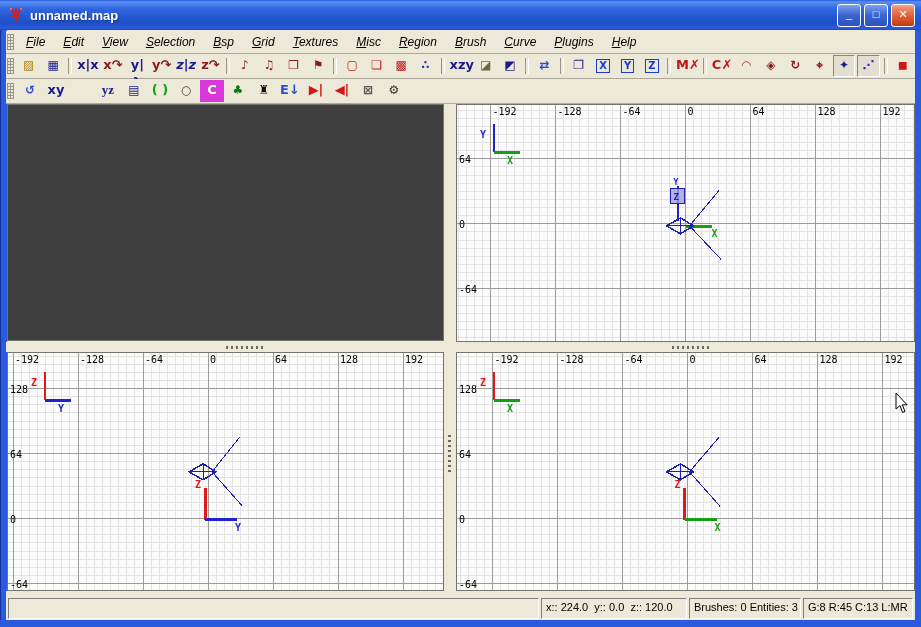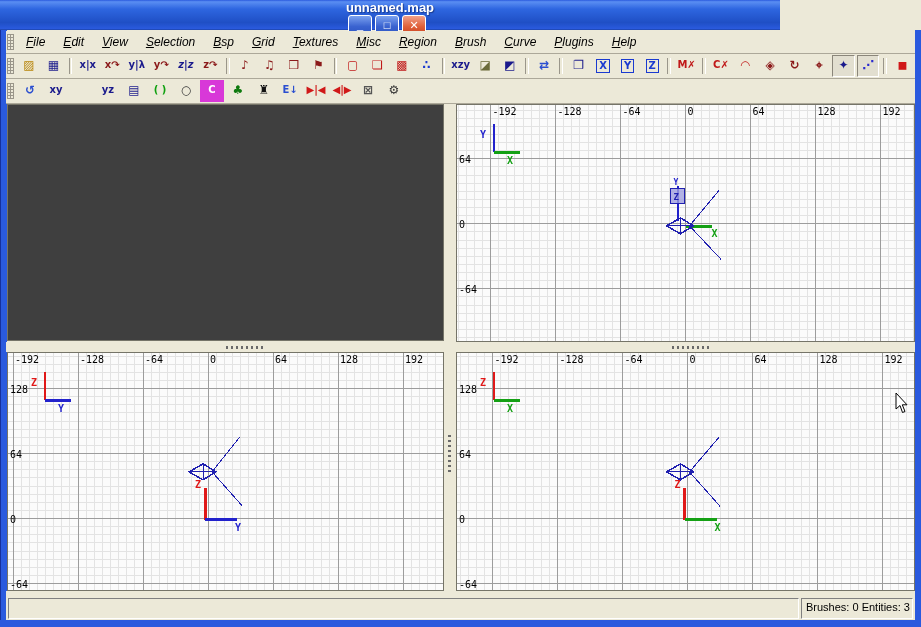--- a/index.html
+++ b/index.html
@@ -1,21 +1,21 @@
 <!DOCTYPE html>
 <html><head>
 <meta charset="utf-8">
 <style>
   html,body{margin:0;padding:0;}
   #window{position:relative;width:921px;height:627px;background:#ece9d8;overflow:hidden;
     font-family:"Liberation Sans",sans-serif;-webkit-font-smoothing:none;}
   
-  #titlebar{position:absolute;left:0;top:0;width:780px;height:30px;
+  #titlebar{position:absolute;left:0;top:0;width:921px;height:30px;
     background:linear-gradient(180deg,#2a5ade 0%,#5a8ef2 6%,#2e66e0 30%,#1f4fc5 75%,#2a5ade 96%,#1a3f9e 100%);
-    display:flex;align-items:center;flex-direction:column;}
+    display:flex;align-items:center;}
   #app-icon{width:18px;height:18px;margin:0 5px 0 7px;}
   #window-title{color:#fff;font-weight:bold;font-size:13px;text-shadow:1px 1px 1px #1a3a8c;flex:1;}
   .tb-btn{width:22px;height:21px;margin-right:3px;border:1px solid #fff;border-radius:3px;
     color:#fff;font-size:11px;line-height:19px;text-align:center;
     background:linear-gradient(180deg,#7ba1ef 0%,#3a63d0 50%,#2a52c0 100%);}
   .tb-btn.close{background:linear-gradient(180deg,#f0a088 0%,#e0613a 50%,#c43a18 100%);margin-right:6px;}
   .border-left,.border-right{position:absolute;top:30px;width:6px;height:590px;background:#2a5ade;}
   .border-left{left:0;border-left:1px solid #16309c;}
   .border-right{left:915px;border-right:1px solid #16309c;}
   #border-bottom{position:absolute;left:0;top:620px;width:921px;height:7px;background:#2a5ade;border-bottom:1px solid #16309c;}
@@ -25,21 +25,21 @@
   .grip{width:7px;height:16px;margin:0 3px 0 1px;
     background:repeating-linear-gradient(0deg,#9a968a 0 1px,transparent 1px 3px),
                repeating-linear-gradient(90deg,#9a968a 0 1px,transparent 1px 3px);}
   .menu-item{padding:2px 9px;cursor:default;font-style:italic;}
   .menu-item u{text-decoration:underline;}
   .toolbar{position:absolute;left:6px;width:909px;background:#ece9d8;display:flex;align-items:center;border-bottom:1px solid #aca899;}
   #toolbar-main{top:54px;height:24px;}
   #toolbar-secondary{top:79px;height:24px;}
   .tool-btn{width:22px;height:20px;margin:0 1px;border:1px solid transparent;text-align:center;
     font-size:12px;line-height:18px;font-weight:bold;font-family:"DejaVu Sans",sans-serif;}
-  .tool-btn.small{font-size:10px;letter-spacing:0;}
+  .tool-btn.small{font-size:13px;letter-spacing:0;}
   .tool-btn.pressed{border-color:#8a867a #ffffff #ffffff #8a867a;background:#e2dfd0;}
   .tool-sep{width:2px;height:16px;margin:0 3px;border-left:1px solid #9a968a;border-right:1px solid #fff;}
   .glyph-box{display:inline-block;border:1px solid #1a3ad0;padding:0 2px;line-height:12px;font-size:10px;}
   
   .pane{position:absolute;border:1px solid #757468;box-sizing:border-box;}
   #camera-viewport{background:#3f3f3f;}
   .pane svg{display:block;}
   #v-splitter{position:absolute;left:444px;top:104px;width:12px;height:487px;background:#ece9d8;}
   #v-splitter .dots{position:absolute;left:4px;top:330px;width:3px;height:38px;
     background:repeating-linear-gradient(0deg,#6a6a6a 0 2px,transparent 2px 5px);}
@@ -135,21 +135,21 @@
       <div class="tool-btn pressed" style="color: rgb(26, 26, 140);">✦</div>
       <div class="tool-btn pressed" style="color: rgb(43, 43, 208);">⋰</div>
       <div class="tool-sep"></div>
       <div class="tool-btn" style="color: rgb(208, 24, 24);">◼</div>
     </div>
   <div id="toolbar-secondary" class="toolbar">
       <div class="grip"></div>
       <div class="tool-btn" style="color: rgb(43, 79, 208);">↺</div>
       <div class="tool-btn small" style="color: rgb(26, 26, 140);">xy</div>
       <div class="tool-btn small" style="color: rgb(26, 26, 140); margin-top: 44px;">xz</div>
-      <div class="tool-btn small" style="color: rgb(26, 26, 140);">yz</div>
+      <div class="tool-btn small" style="color: rgb(26, 26, 140); font-family: Liberation Serif, serif;">yz</div>
       <div class="tool-btn" style="color: rgb(26, 26, 140);">▤</div>
       <div class="tool-btn small" style="color: rgb(14, 160, 14);">( )</div>
       <div class="tool-btn" style="color: rgb(51, 51, 51);">○</div>
       <div class="tool-btn small" style="color: rgb(255, 255, 255); background: rgb(216, 56, 216);">C</div>
       <div class="tool-btn" style="color: rgb(14, 122, 14);">♣</div>
       <div class="tool-btn" style="color: rgb(17, 17, 17);">♜</div>
       <div class="tool-btn small" style="color: rgb(43, 79, 208);">E↓</div>
       <div class="tool-btn small" style="color: rgb(208, 24, 24);">▶|◀</div>
       <div class="tool-btn small" style="color: rgb(208, 24, 24);">◀|▶</div>
       <div class="tool-btn" style="color: rgb(85, 85, 85);">⊠</div>
@@ -559,19 +559,21 @@
       <div class="dots"></div>
     </div>
   <div id="h-splitter">
       <div class="hdots" style="left: 220px;"></div>
       <div class="hdots" style="left: 666px;"></div>
     </div>
 
   <div id="gap-strip"></div>
   <div id="statusbar">
     <div class="status-panel" style="flex:1"></div>
+    <div class="status-panel" style="width:136px">x:: 224.0  y:: 0.0  z:: 120.0</div>
     <div class="status-panel" style="width:102px">Brushes: 0 Entities: 3</div>
+    <div class="status-panel" style="width:100px">G:8 R:45 C:13 L:MR</div>
   </div>
 
   <svg id="mouse-cursor" width="14" height="21" viewBox="0 0 14 21">
     <polygon points="1,0 1,16 5,12.5 7.5,19.5 10,18.5 7.3,11.8 12,11.8" fill="#ffffff" stroke="#000" stroke-width="1"></polygon>
   </svg>
 </div>
 
 </body></html>

